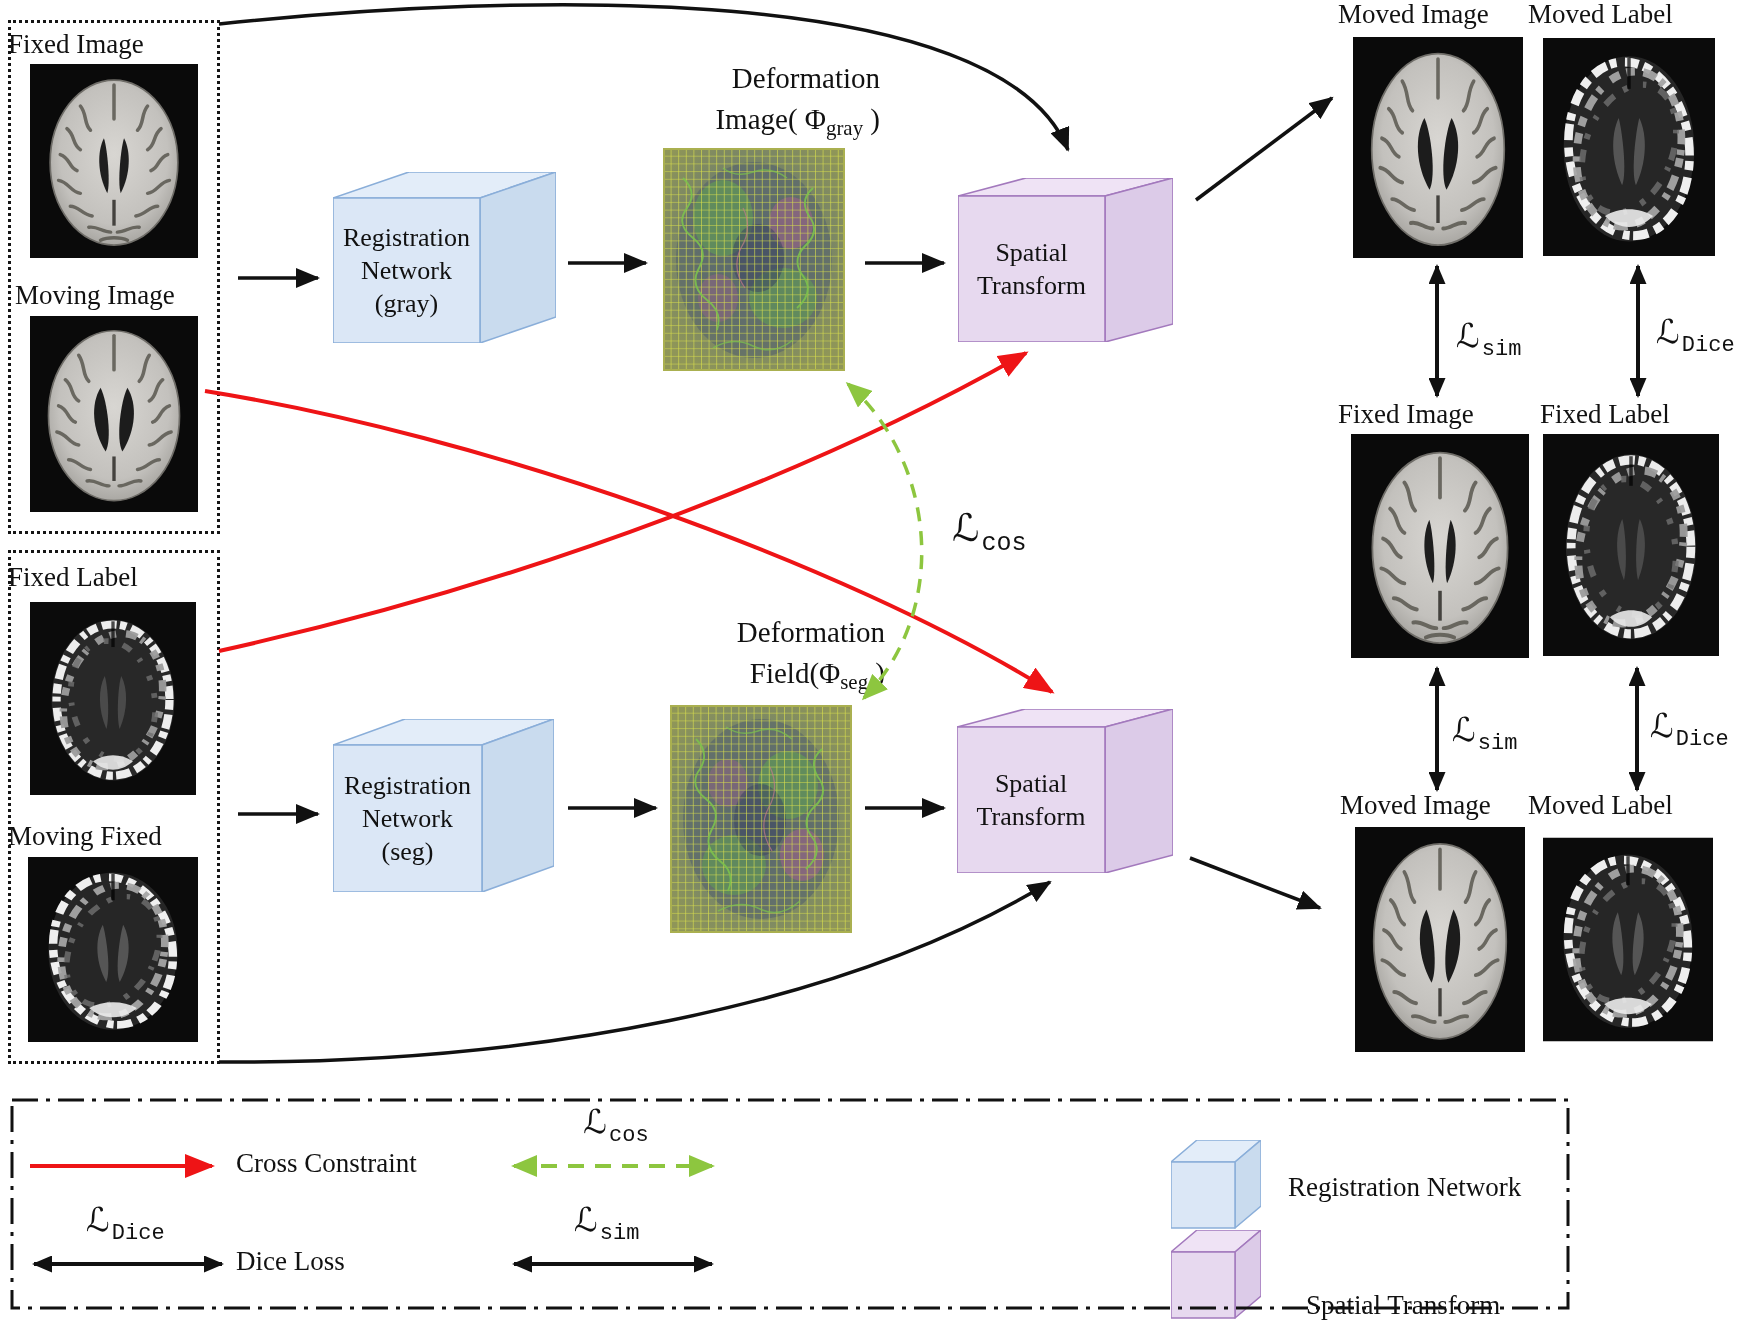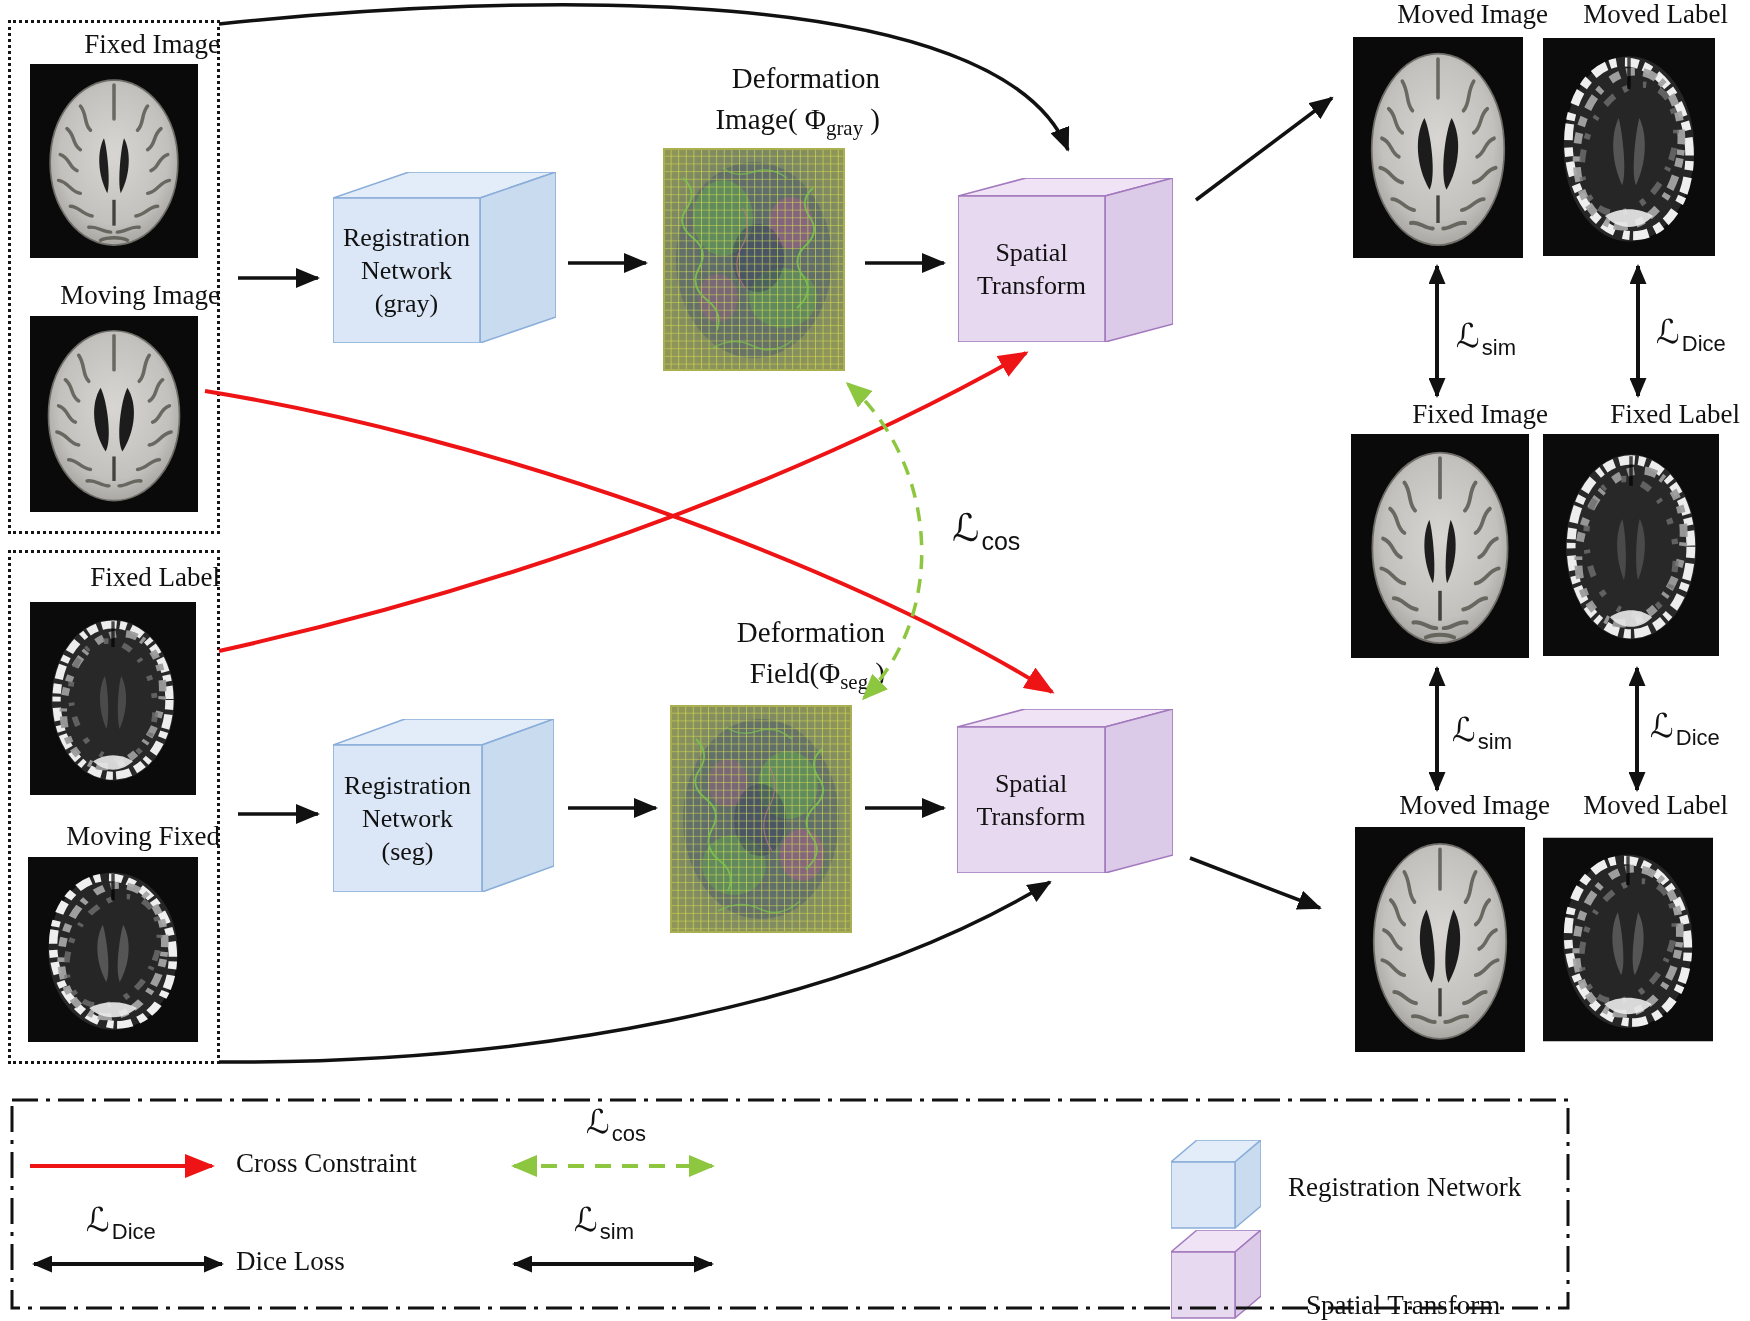--- a/index.html
+++ b/index.html
@@ -1,25 +1,25 @@
 <!DOCTYPE html>
 <html><head>
 <meta charset="utf-8">
 <style>
   html,body{margin:0;padding:0;background:#ffffff;}
   #canvas{position:relative;width:1750px;height:1321px;background:#ffffff;overflow:hidden;
           font-family:"Liberation Serif","DejaVu Serif",serif;color:#111;}
   .abs{position:absolute;}
-  .title{font-size:27px;text-align:right;white-space:nowrap;line-height:1.1;}
+  .title{font-size:27px;text-align:left;white-space:nowrap;line-height:1.1;}
   .fieldtitle{font-size:29px;text-align:right;line-height:1.4;white-space:nowrap;}
   .dotbox{border:3px dotted #151515;}
   .cubetext{display:flex;flex-direction:column;align-items:center;justify-content:center;
             text-align:center;font-size:26px;line-height:1.28;}
   .lsym{font-family:"DejaVu Sans","DejaVu Serif",serif;font-size:38px;font-style:italic;}
-  .lsub{font-size:25px;font-style:normal;font-family:Liberation Sans, sans-serif;vertical-align:-0.35em;margin-left:2px;}
+  .lsub{font-size:25px;font-style:normal;font-family:Liberation Mono, monospace;vertical-align:-0.35em;margin-left:2px;}
   .lsmall .lsym{font-size:33px;}
   .lsmall .lsub{font-size:22px;}
   .legtext{font-size:27px;white-space:nowrap;}
   .overlay{position:absolute;left:0;top:0;pointer-events:none;}
   .phisub{font-size:0.72em;vertical-align:-0.3em;}
 </style>
 </head>
 <body>
 
 <div id="canvas">
@@ -102,21 +102,21 @@
   </svg>
 
   <div class="abs dotbox" style="left:8px;top:20px;width:206px;height:508px;"></div>
   <div class="abs dotbox" style="left:8px;top:550px;width:206px;height:508px;"></div>
 
   <div class="abs title" style="left:8px;top:30px;width:212px;">Fixed Image</div>
   <svg class="abs" style="left:30px;top:64px;" width="168" height="194" viewBox="0 0 100 120" preserveAspectRatio="none">
       <use href="#mriA"></use>
     </svg>
 
-  <div class="abs title" style="left:8px;top:281px;width:212px;">Moving Image</div>
+  <div class="abs title" style="left:15px;top:281px;width:212px;">Moving Image</div>
   <svg class="abs" style="left:30px;top:316px;" width="168" height="196" viewBox="0 0 100 120" preserveAspectRatio="none">
       <use href="#mriB"></use>
     </svg>
 
   <div class="abs title" style="left:8px;top:563px;width:212px;">Fixed Label</div>
   <svg class="abs" style="left:30px;top:602px;" width="166" height="193" viewBox="0 0 100 120" preserveAspectRatio="none">
       <use href="#segA"></use>
     </svg>
 
   <div class="abs title" style="left:8px;top:822px;width:212px;">Moving Fixed</div>

